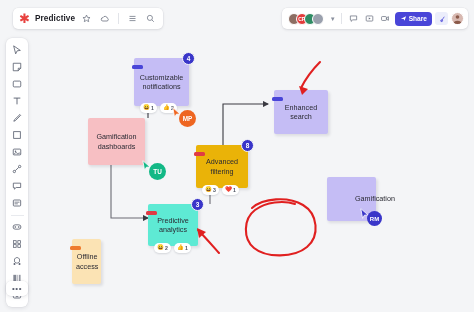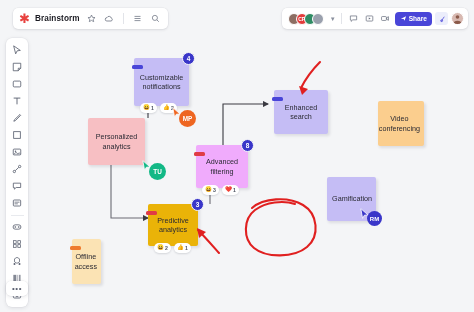--- a/index.html
+++ b/index.html
@@ -160,21 +160,21 @@
     letter-spacing: .6px;
     cursor: pointer;
   }
 
   
   .note {
     position: absolute;
     border-radius: 2px;
     display: flex;
     align-items: center;
-    justify-content: flex-end;
+    justify-content: flex-start;
     text-align: center;
     padding: 4px;
     box-shadow: 1.5px 2px 3px rgba(16,24,40,.10);
     cursor: pointer;
   }
   .note-text {
     font-size: 7.2px;
     line-height: 1.32;
     color: #2a2a33;
     font-weight: 500;
@@ -277,64 +277,61 @@
           <span>1</span>
         </span>
         <span class="pill">
           <span class="emo">👍</span>
           <span>2</span>
         </span>
       </span>
     </div>
 
     <div class="note" style="left:88px; top:118px; width:57px; height:47px; background:#f7bfc3;">
-      <span class="note-text">Personalized analytics</span>
+      <span class="note-text">Gamification dashboards</span>
     </div>
 
     <div class="note" style="left:274px; top:90px; width:54px; height:44px; background:#c5bdf5;">
       <span class="tape" style="background:#4945d8;"></span>
       <span class="note-text">Enhanced search</span>
     </div>
 
-    <div class="note" style="left:196px; top:145px; width:52px; height:43px; background:#f0abfc;">
+    <div class="note" style="left:196px; top:145px; width:52px; height:43px; background:#eab308;">
       <span class="tape" style="background:#e03b45;"></span>
       <span class="note-text">Advanced filtering</span>
       <span class="badge">8</span>
       <span class="reactions">
         <span class="pill">
           <span class="emo">😀</span>
           <span>3</span>
         </span>
         <span class="pill">
           <span class="emo">❤️</span>
           <span>1</span>
         </span>
       </span>
     </div>
 
-    <div class="note" style="left:148px; top:204px; width:50px; height:42px; background:#eab308;">
+    <div class="note" style="left:148px; top:204px; width:50px; height:42px; background:#5eead4;">
       <span class="tape" style="background:#e03b45;"></span>
       <span class="note-text">Predictive analytics</span>
       <span class="badge">3</span>
       <span class="reactions">
         <span class="pill">
           <span class="emo">😀</span>
           <span>2</span>
         </span>
         <span class="pill">
           <span class="emo">👍</span>
           <span>1</span>
         </span>
       </span>
     </div>
 
 
-    <div class="note" style="left:378px; top:101px; width:46px; height:45px; background:#fbce8e;">
-      <span class="note-text">Video conferencing</span>
-    </div>
 
     <div class="note" style="left:327px; top:177px; width:49px; height:44px; background:#c5bdf5;padding-left:28px;">
       <span class="note-text">Gamification</span>
     </div>
 
     <div class="note" style="left:72px; top:239px; width:29px; height:45px; background:#fbe3b4;">
       <span class="tape" style="background:#ee7b2e;"></span>
       <span class="note-text">Offline access</span>
     </div>
 
@@ -463,21 +460,21 @@
           <rect x="1.6" y="2.4" width="8.8" height="7.2" rx="1.4" fill="none" stroke="currentColor" stroke-width="1"></rect>
           <circle cx="6" cy="6" r="1.9" fill="none" stroke="currentColor" stroke-width="0.9"></circle>
         </svg>
     </div>
   </div>
 
   <div id="toolbar-more">•••</div>
 
   <div class="hdr-bar" id="hdr-left">
     <span class="logo-star">✱</span>
-    <span class="doc-title">Brainstorm</span>
+    <span class="doc-title">Predictive</span>
     <span class="hdr-icon">
       <svg width="9" height="9" viewBox="0 0 12 12">
           <path d="M6,1.4 L7.4,4.5 L10.7,4.8 L8.2,7 L8.9,10.2 L6,8.5 L3.1,10.2 L3.8,7 L1.3,4.8 L4.6,4.5 Z" fill="none" stroke="currentColor" stroke-width="1"></path>
         </svg>
     </span>
     <span class="hdr-icon">
       <svg width="10" height="10" viewBox="0 0 12 12">
           <path d="M3.4,8.4 a2,2 0 0 1 0.2,-4 a2.7,2.7 0 0 1 5.1,0.5 a1.8,1.8 0 0 1 -0.3,3.5 z" fill="none" stroke="currentColor" stroke-width="0.95"></path>
         </svg>
     </span>

